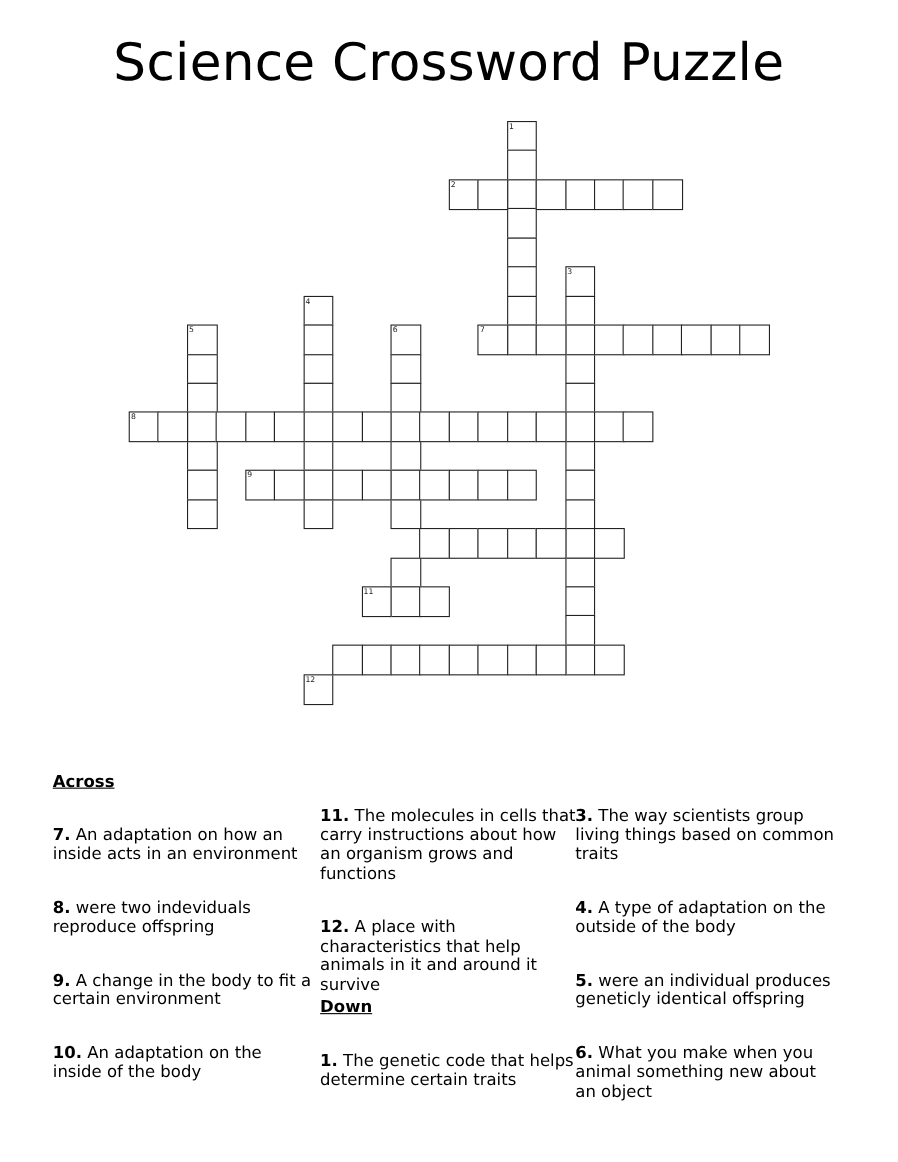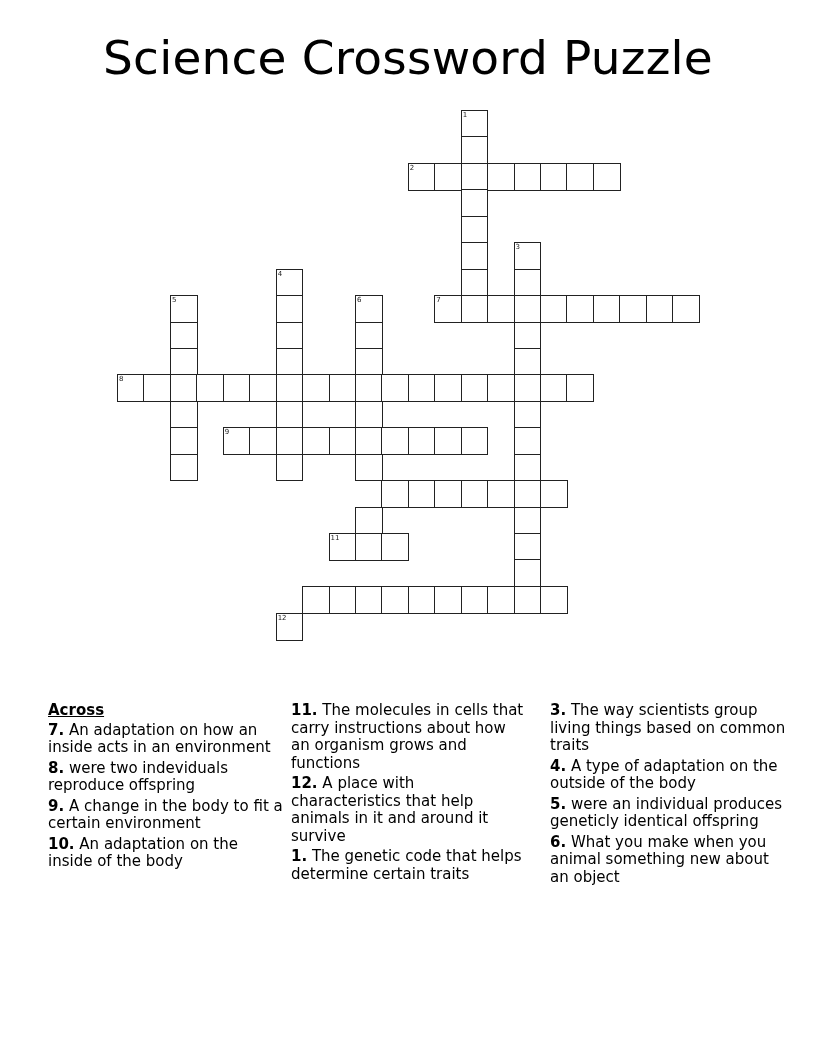--- a/index.html
+++ b/index.html
@@ -4,23 +4,23 @@
 <style>
   html, body { margin: 0; padding: 0; background: #ffffff; }
   body { width: 816px; height: 1056px; position: relative; overflow: hidden; font-family: "DejaVu Sans", sans-serif; color: #000; }
   .title { position: absolute; left: 0; top: 30px; width: 816px; text-align: center; font-size: 47px; font-family: "DejaVu Sans", sans-serif; letter-spacing: 0.2px; }
   #grid { position: absolute; left: 0; top: 0; width: 816px; height: 660px; }
   .cell { position: absolute; box-sizing: border-box; border: 1.6px solid #222; background: #fff; }
   .cell .num { position: absolute; left: 1px; top: -1px; font-size: 7px; font-family: "DejaVu Sans", sans-serif; color: #222; line-height: 10px; }
   .col { position: absolute; top: 702px; font-size: 15px; line-height: 17.5px; }
   .col1 { left: 48px; width: 235px; }
   .col2 { left: 291px; width: 235px; }
-  .col3 { left: 550px; width: 240px; }
+  .col3 { left: 523px; width: 240px; }
   .heading { text-decoration: underline; font-weight: bold; display: block; margin-bottom: 2px; }
-  .clue { margin-bottom: 3px; }
+  .clue { margin-bottom: 3px; margin-top: 31px; }
   .clue b { font-weight: bold; }
 </style>
 </head>
 <body>
 
 <div class="title">Science Crossword Puzzle</div>
 
 <div id="grid">
     <div class="cell" style="left: 460.72px; top: 110px; width: 27.64px; height: 27.64px;">
       <span class="num">1</span>
@@ -154,20 +154,21 @@
   <span class="heading">Across</span>
   <div class="clue"><b>7.</b> <span>An adaptation on how an inside acts in an environment</span></div>
   <div class="clue"><b>8.</b> <span>were two indeviduals reproduce offspring</span></div>
   <div class="clue"><b>9.</b> <span>A change in the body to fit a certain environment</span></div>
   <div class="clue"><b>10.</b> <span>An adaptation on the inside of the body</span></div>
 </div>
 
 <div class="col col2">
   <div class="clue"><b>11.</b> <span>The molecules in cells that carry instructions about how an organism grows and functions</span></div>
   <div class="clue"><b>12.</b> <span>A place with characteristics that help animals in it and around it survive</span></div>
+  <span class="heading">Down</span>
   <div class="clue"><b>1.</b> <span>The genetic code that helps determine certain traits</span></div>
 </div>
 
 <div class="col col3">
   <div class="clue"><b>3.</b> <span>The way scientists group living things based on common traits</span></div>
   <div class="clue"><b>4.</b> <span>A type of adaptation on the outside of the body</span></div>
   <div class="clue"><b>5.</b> <span>were an individual produces geneticly identical offspring</span></div>
   <div class="clue"><b>6.</b> <span>What you make when you animal something new about an object</span></div>
 </div>
 

